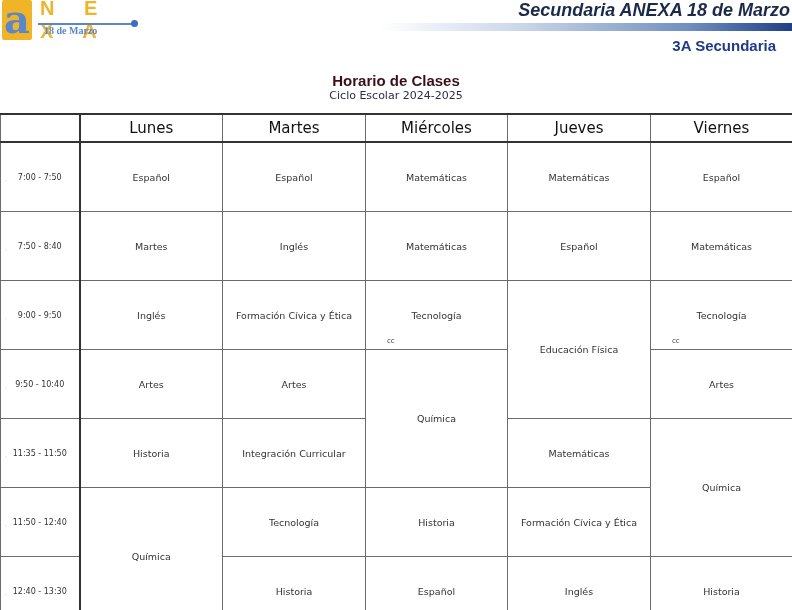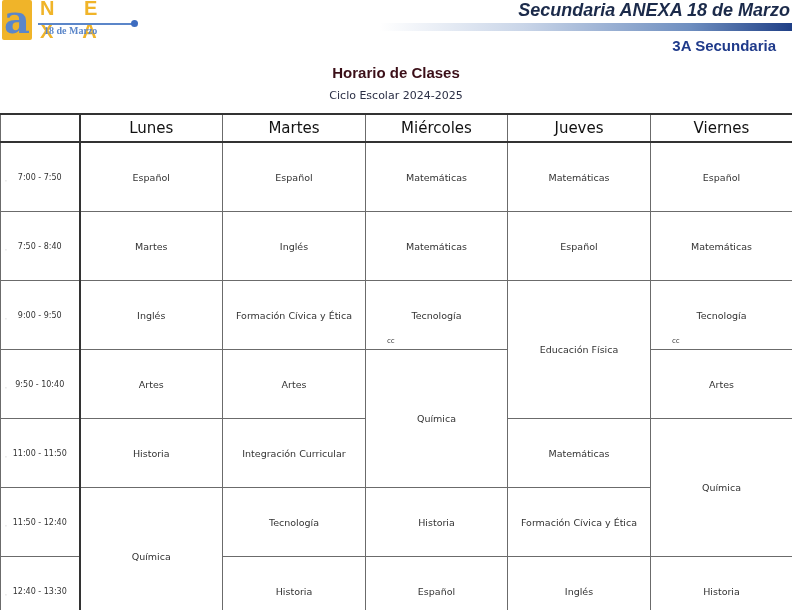--- a/index.html
+++ b/index.html
@@ -7,21 +7,21 @@
   .logo { position:absolute; left:0; top:0; width:140px; height:44px; }
   .logo .a-box { position:absolute; left:2px; top:0; width:30px; height:40px; background:#f0b429; border-radius:2px; }
   .logo .a-glyph { position:absolute; left:4px; top:-6px; font-family:"DejaVu Serif", serif; font-size:40px; font-weight:bold; color:#5b86c9; line-height:50px; }
   .logo .nexa { position:absolute; left:40px; top:-3px; font-size:20px; font-weight:bold; color:#f0b429; letter-spacing:12px; font-family:"Liberation Sans", sans-serif; }
   .logo .logo-line { position:absolute; left:38px; top:23px; width:94px; height:2px; background:#5b86c9; }
   .logo .logo-dot { position:absolute; left:131px; top:20px; width:7px; height:7px; border-radius:50%; background:#3d6cc0; }
   .logo .date { position:absolute; left:44px; top:25px; font-size:10px; font-weight:bold; color:#5b86c9; font-family:Liberation Serif, serif; }
   .school-title { position:absolute; right:2px; top:0px; font-family:"Liberation Sans", sans-serif; font-weight:bold; font-size:18px; color:#1b2a4a;font-style:italic; }
   .grad-bar { position:absolute; left:380px; top:23px; width:412px; height:8px; background:linear-gradient(to right, #ffffff 0%, #c9d5e8 35%, #6f8fc0 75%, #1f3f86 100%); }
   .group { position:absolute; right:16px; top:37px; font-family:"Liberation Sans", sans-serif; font-weight:bold; font-size:15px; color:#1f3a8a; }
-  .page-title { position:absolute; left:0; width:792px; top:64px; text-align:center; font-family:"Liberation Sans", sans-serif; font-weight:bold; font-size:15px; color:#3b0f18; }
+  .page-title { position:absolute; left:0; width:792px; top:72px; text-align:center; font-family:"Liberation Sans", sans-serif; font-weight:bold; font-size:15px; color:#3b0f18; }
   .subtitle { position:absolute; left:0; width:792px; top:89px; text-align:center; font-size:11px; color:#2b2f45; }
   table.sched { position:absolute; left:0; top:113px; width:792px; border-collapse:collapse; table-layout:fixed; }
   table.sched th, table.sched td { border:1px solid #6b6b6b; text-align:center; vertical-align:middle; font-weight:normal; position:relative; }
   table.sched th { height:24px; font-size:15px; color:#111; border-top:2px solid #333; border-bottom:2px solid #333; }
   table.sched td { height:66px; font-size:9.5px; color:#333; }
   table.sched td.time { font-size:8px; color:#333;margin-top:12px; }
   table.sched td.time .dot { position:absolute; left:4px; top:50%; font-size:6px; color:#999; }
   table.sched .lunes-col { border-left:2px solid #333; }
   .cc { position:absolute; left:21px; bottom:4px; font-size:7px; color:#333; }
 </style>
@@ -89,21 +89,21 @@
       <td><span>Tecnología</span><span class="cc">cc</span></td>
     </tr>
     <tr>
       <td class="time"><span class="dot">·</span><span>9:50 - 10:40</span></td>
       <td class="lunes-col">Artes</td>
       <td>Artes</td>
       <td rowspan="2">Química</td>
       <td>Artes</td>
     </tr>
     <tr>
-      <td class="time"><span class="dot">·</span><span>11:00 - 11:50</span></td>
+      <td class="time"><span class="dot">·</span><span>11:35 - 11:50</span></td>
       <td class="lunes-col">Historia</td>
       <td>Integración Curricular</td>
       <td>Matemáticas</td>
       <td rowspan="2">Química</td>
     </tr>
     <tr>
       <td class="time"><span class="dot">·</span><span>11:50 - 12:40</span></td>
       <td rowspan="2" class="lunes-col">Química</td>
       <td>Tecnología</td>
       <td>Historia</td>

